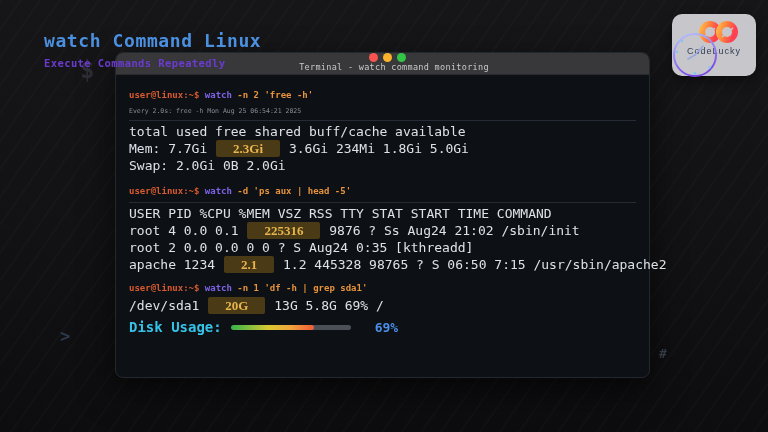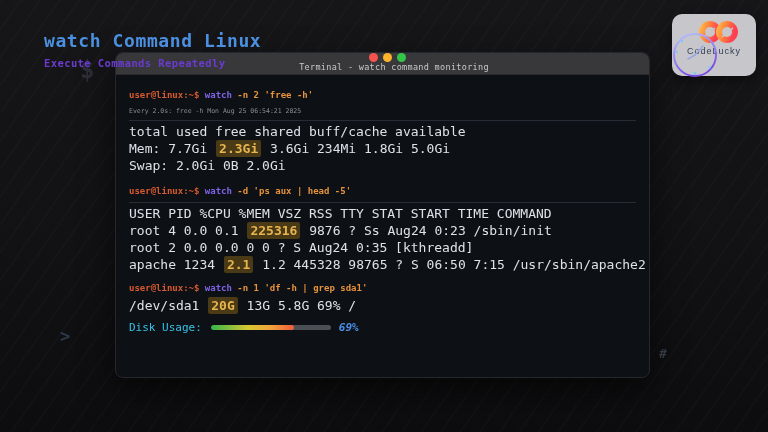--- a/index.html
+++ b/index.html
@@ -44,37 +44,37 @@
   .line { white-space:pre; line-height:17px; }
   .cmd-line { font-size:9px; font-weight:bold; }
   .prompt { color:#d85a2e; }
   .cmdname { color:#7d64e8; margin-left:5.4px; }
   .args { color:#e6933c; margin-left:5.4px; }
   .status-line { font-size:6.5px; color:#878d96; line-height:14px; }
   .divider { height:1px; background:#262c35; margin-top:2px; margin-bottom:2px; }
   .out { font-size:13px; }
   .hl {
     background:#4a3a15; color:#e8b54e; font-weight:bold;
-    padding:1px 3px; border-radius:2px; margin:0 1px;
+    padding:1px 17px; border-radius:2px; margin:0 1px;font-family:Liberation Serif, serif;
   }
   .mt-cmd2 { margin-top:9px; }
   .mt-cmd3 { margin-top:7px; }
 
   
   .disk-row { display:flex; align-items:center; margin-top:6px; line-height:15px; }
-  .disk-label { font-size:11px; font-weight:normal; color:#35c3e8; white-space:pre; }
+  .disk-label { font-size:14px; font-weight:bold; color:#35c3e8; white-space:pre; }
   .disk-bar-track {
     width:120px; height:5px; background:#4b5057; border-radius:3px;
     margin-left:9px; overflow:hidden; position:relative;
   }
   .disk-bar-fill {
     height:100%; border-radius:3px;
     background:linear-gradient(90deg, #35b54a 0%, #d8c832 45%, #f0a33c 72%, #ef5b3a 100%);
   }
-  .disk-pct { font-size:11px; font-weight:bold; color:#4a8fe8; margin-left:8px;font-style:italic; }
+  .disk-pct { font-size:13px; font-weight:bold; color:#4a8fe8; margin-left:24px; }
 
   
   .badge {
     position:absolute; left:672px; top:14px; width:84px; height:62px;
     background:#c7c7cb; border-radius:10px; z-index:1;
     box-shadow:0 4px 12px rgba(0,0,0,0.45);
     display:flex; flex-direction:column; align-items:center;
   }
   .badge svg.infinity { margin-top:5px; margin-left:10px; }
   .badge-name {
@@ -106,21 +106,21 @@
     <div class="line cmd-line"><span class="prompt">user@linux:~$</span><span class="cmdname">watch</span><span class="args">-n 2 'free -h'</span></div>
     <div class="line status-line">Every 2.0s: free -h Mon Aug 25 06:54:21 2025</div>
     <div class="divider"></div>
     <div class="line out">total used free shared buff/cache available</div>
     <div class="line out"><span>Mem: 7.7Gi</span> <span class="hl">2.3Gi</span> <span>3.6Gi 234Mi 1.8Gi 5.0Gi</span></div>
     <div class="line out">Swap: 2.0Gi 0B 2.0Gi</div>
 
     <div class="line cmd-line mt-cmd2"><span class="prompt">user@linux:~$</span><span class="cmdname">watch</span><span class="args">-d 'ps aux | head -5'</span></div>
     <div class="divider"></div>
     <div class="line out">USER PID %CPU %MEM VSZ RSS TTY STAT START TIME COMMAND</div>
-    <div class="line out"><span>root 4 0.0 0.1</span> <span class="hl">225316</span> <span>9876 ? Ss Aug24 0:23 /sbin/init</span></div>
+    <div class="line out"><span>root 4 0.0 0.1</span> <span class="hl">225316</span> <span>9876 ? Ss Aug24 21:02 /sbin/init</span></div>
     <div class="line out">root 2 0.0 0.0 0 0 ? S Aug24 0:35 [kthreadd]</div>
     <div class="line out"><span>apache 1234</span> <span class="hl">2.1</span> <span>1.2 445328 98765 ? S 06:50 7:15 /usr/sbin/apache2</span></div>
 
     <div class="line cmd-line mt-cmd3"><span class="prompt">user@linux:~$</span><span class="cmdname">watch</span><span class="args">-n 1 'df -h | grep sda1'</span></div>
     <div class="line out"><span>/dev/sda1</span> <span class="hl">20G</span> <span>13G 5.8G 69% /</span></div>
 
     <div class="disk-row">
       <span class="disk-label">Disk Usage:</span>
       <div class="disk-bar-track">
         <div class="disk-bar-fill" style="width: 69%;"></div>

